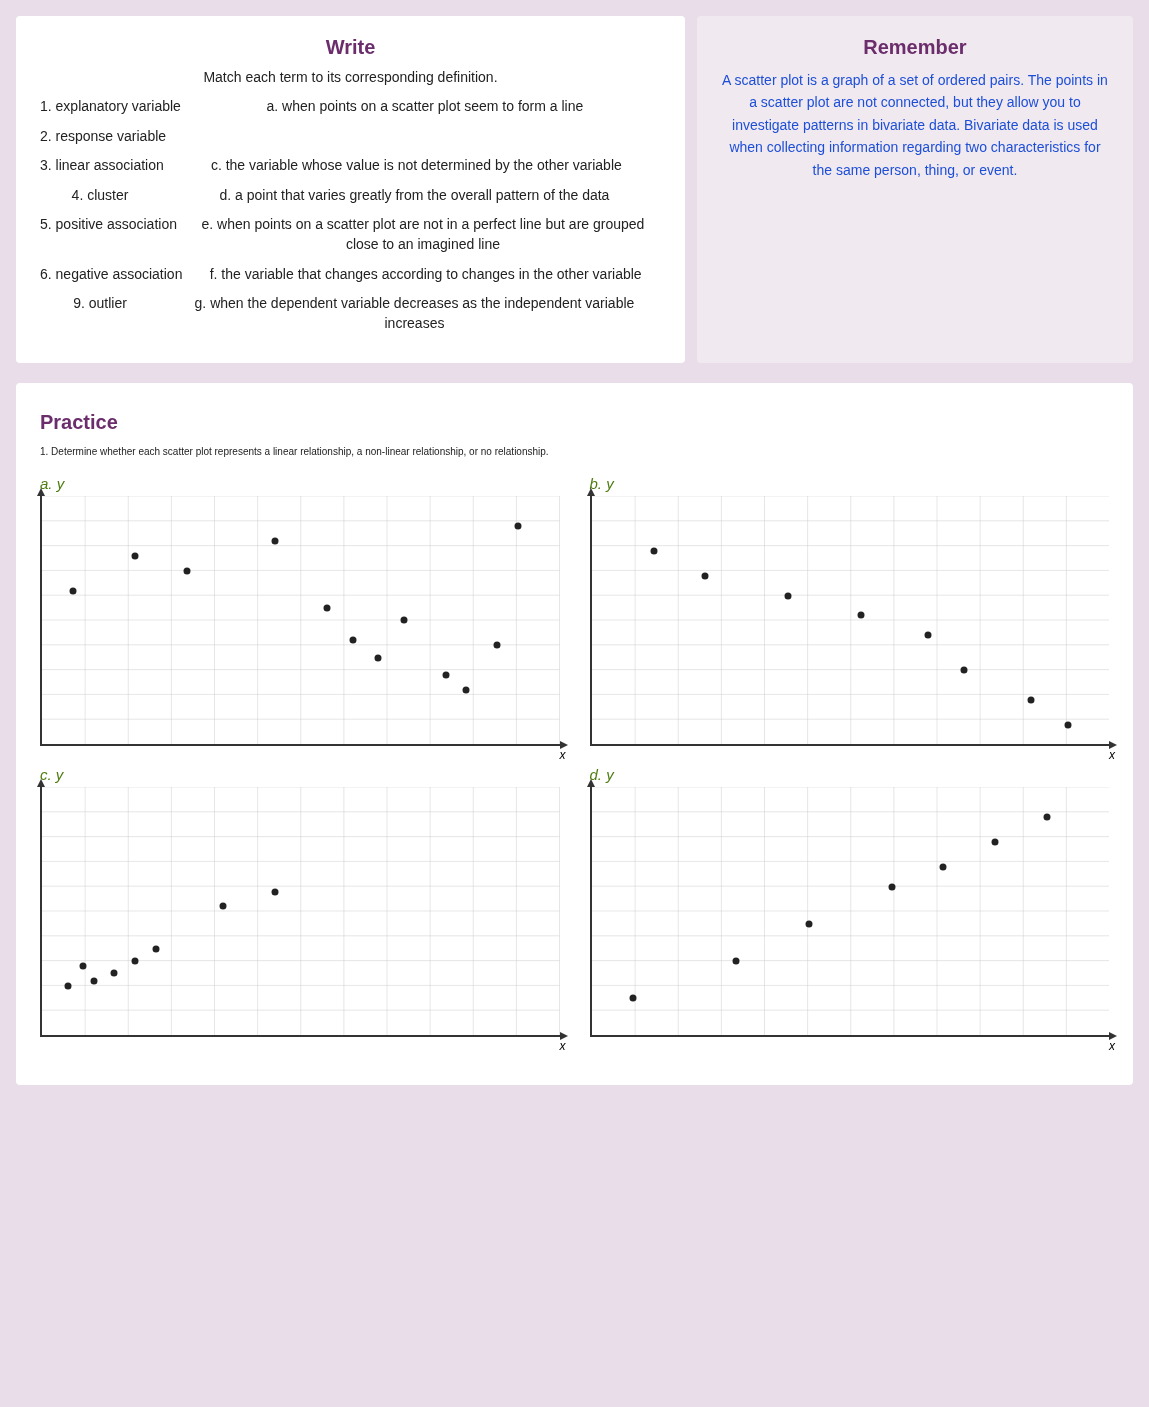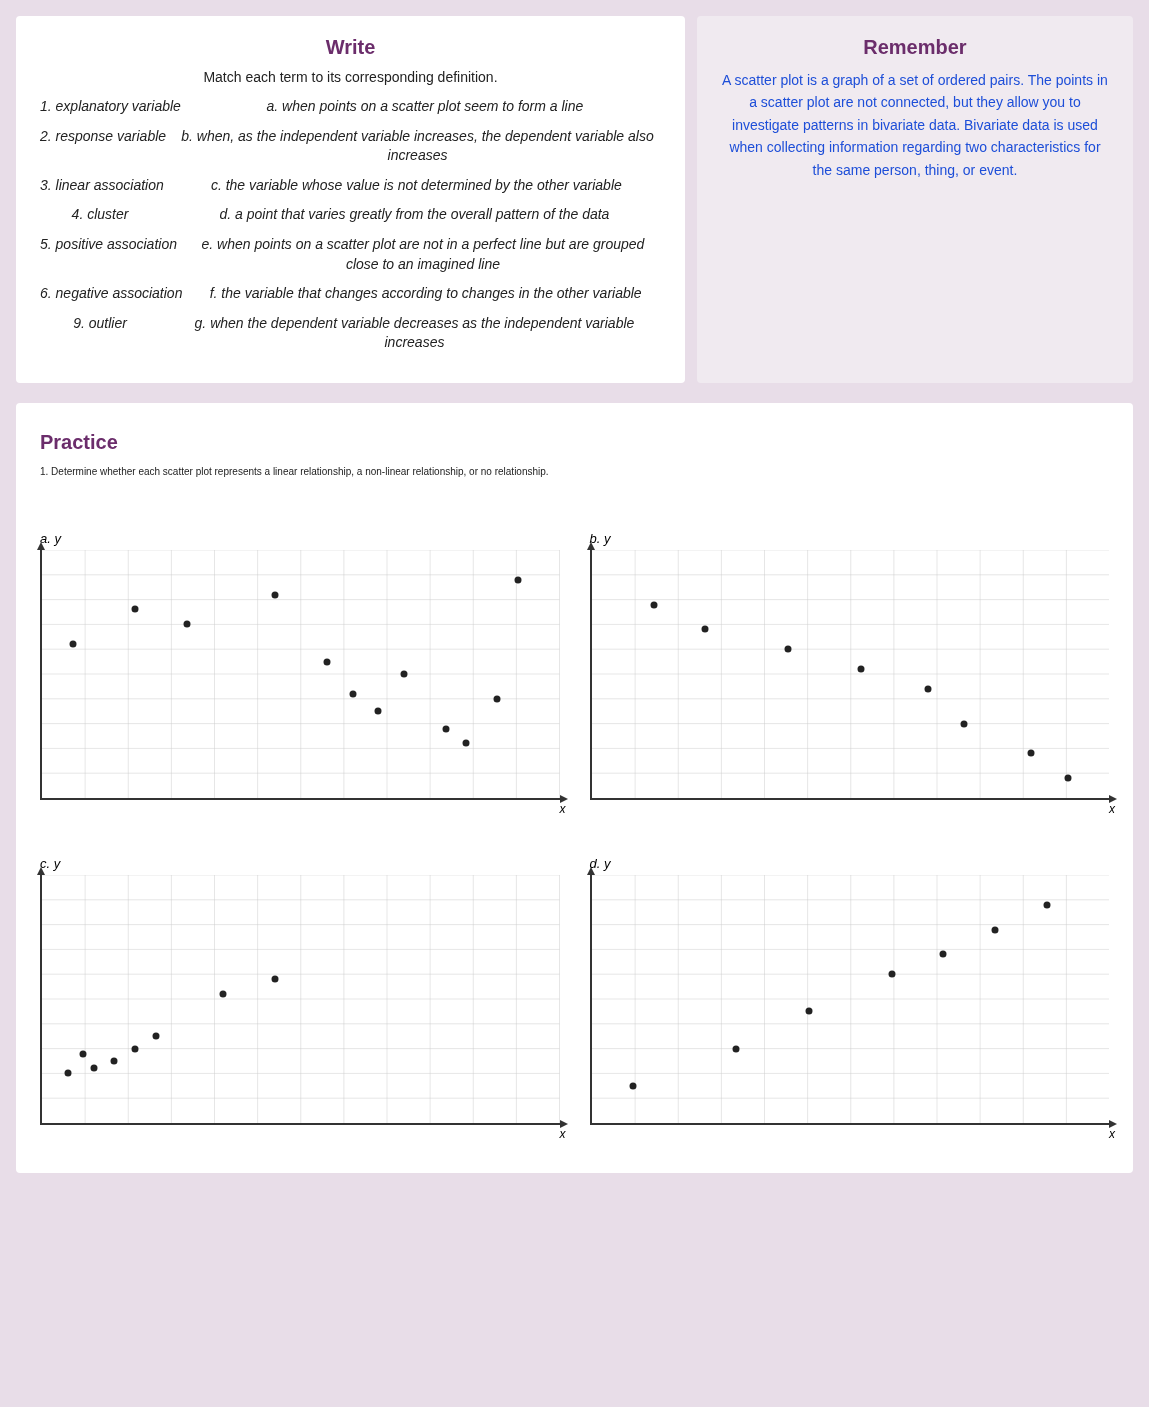--- a/index.html
+++ b/index.html
@@ -43,21 +43,20 @@
     .match-list {
       list-style: none;
       padding: 0;
     }
     .match-item {
       display: flex;
       gap: 8px;
       margin-bottom: 10px;
       font-size: 14px;
       line-height: 1.4;
-      font-style: italic;
     }
     .match-num-term {
       min-width: 120px;
       color: #222;
     }
     .match-def {
       color: #222;
       flex: 1;
     }
     .remember-text {
@@ -79,24 +78,23 @@
     .graphs-row {
       display: flex;
       gap: 30px;
       margin-bottom: 20px;
     }
     .graph-container {
       flex: 1;
       position: relative;
     }
     .graph-label {
-      font-size: 13px;
-      color: #000000;
+      font-size: 15px;
+      color: #4d7c0f;
       margin-bottom: 4px;
-      margin-top: 36px;
     }
     .graph-label span {
       font-style: italic;
     }
     .scatter-plot {
       width: 100%;
       height: 250px;
       border-left: 2px solid #333;
       border-bottom: 2px solid #333;
       position: relative;
@@ -146,21 +144,20 @@
   <div class="write-box">
     <div class="section-title">Write</div>
     <div class="subtitle">Match each term to its corresponding definition.</div>
     <ul class="match-list">
     <li class="match-item">
     <span class="match-num-term">1. explanatory variable</span>
     <span class="match-def">a. when points on a scatter plot seem to form a line</span>
   </li>
         <li class="match-item">
     <span class="match-num-term">2. response variable</span>
-    <span class="match-def">b. when, as the independent variable increases, the dependent variable also increases</span>
   </li>
         <li class="match-item">
     <span class="match-num-term">3. linear association</span>
     <span class="match-def">c. the variable whose value is not determined by the other variable</span>
   </li>
         <li class="match-item">
     <span class="match-num-term">4. cluster</span>
     <span class="match-def">d. a point that varies greatly from the overall pattern of the data</span>
   </li>
         <li class="match-item">

